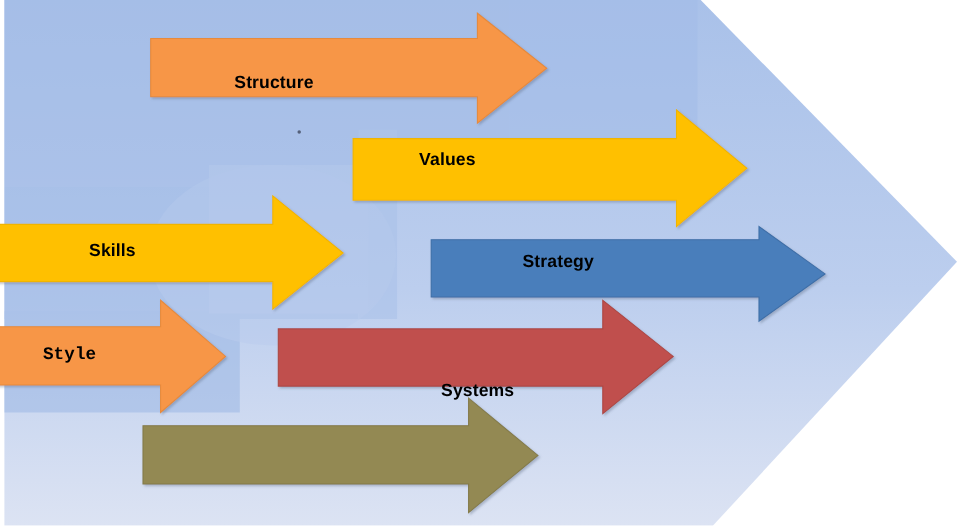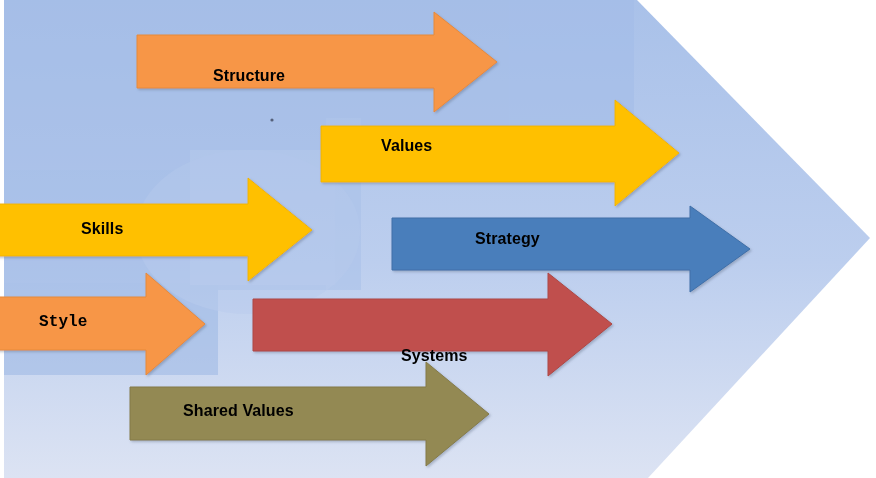--- a/index.html
+++ b/index.html
@@ -111,15 +111,14 @@
   <div class="arrow-label" style="left:381px; top:138px;">Values</div>
 
   <div class="arrow-label" style="left:81px; top:221px;">Skills</div>
 
   <div class="arrow-label" style="left:475px; top:231px;">Strategy</div>
 
   <div class="arrow-label" style="left:39px; top:314px;font-family:Liberation Mono, monospace;">Style</div>
 
   <div class="arrow-label" style="left:401px; top:316px;margin-top:32px;">Systems</div>
 
-  <div class="arrow-label" style="left:183px; top:403px;">Shared Values</div>
 
 </div>
 
 </body></html>

